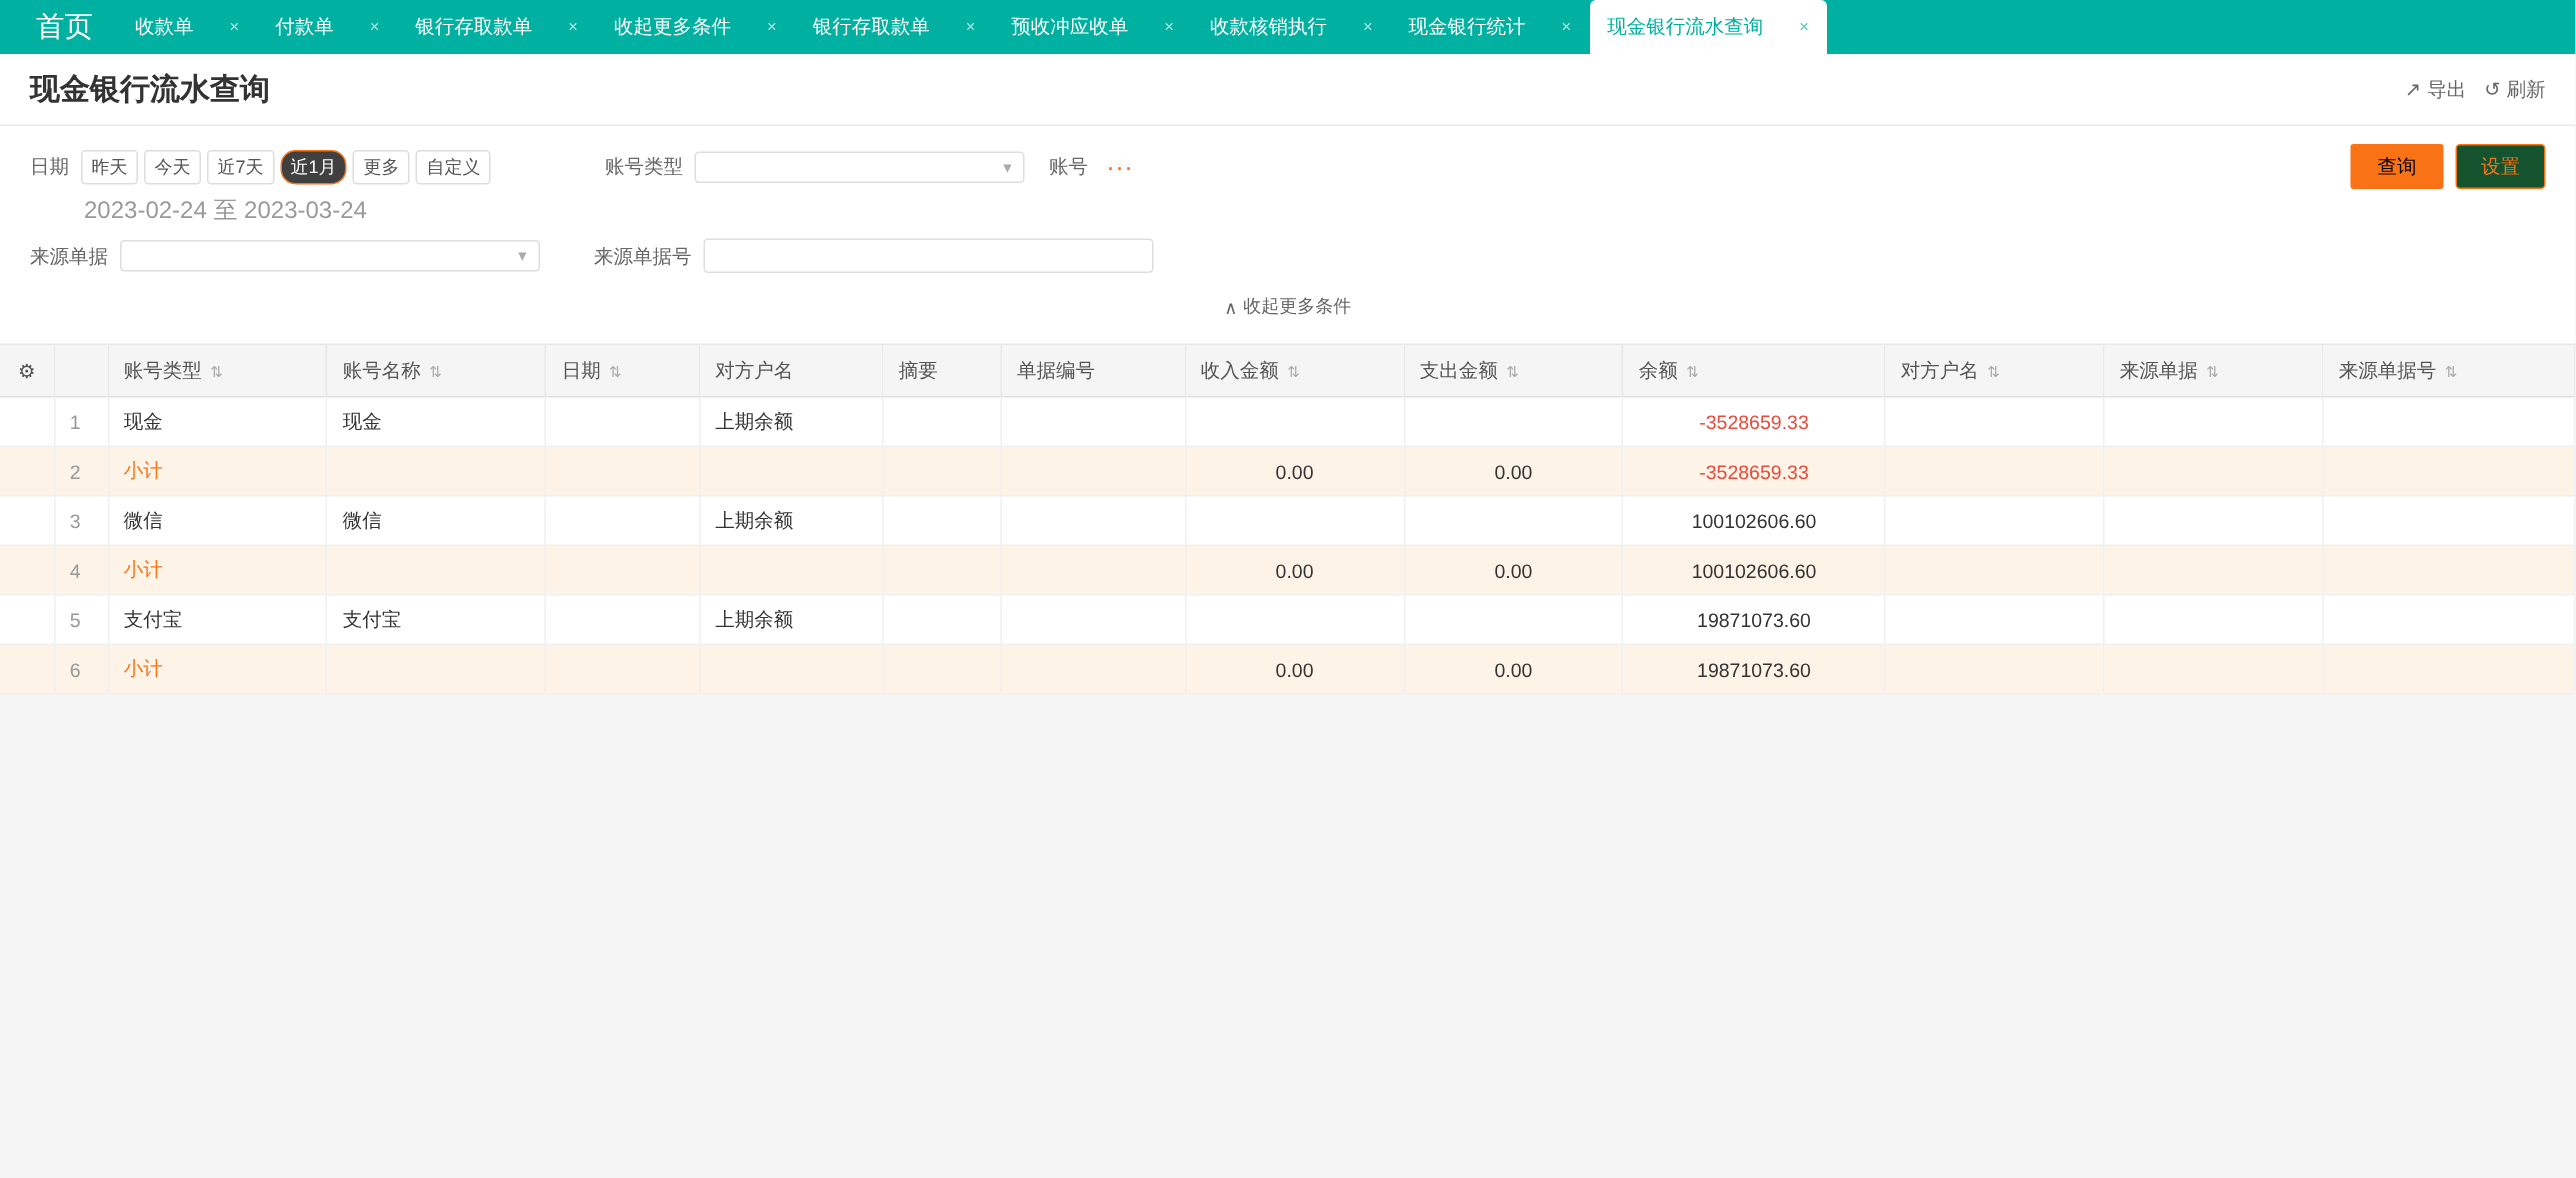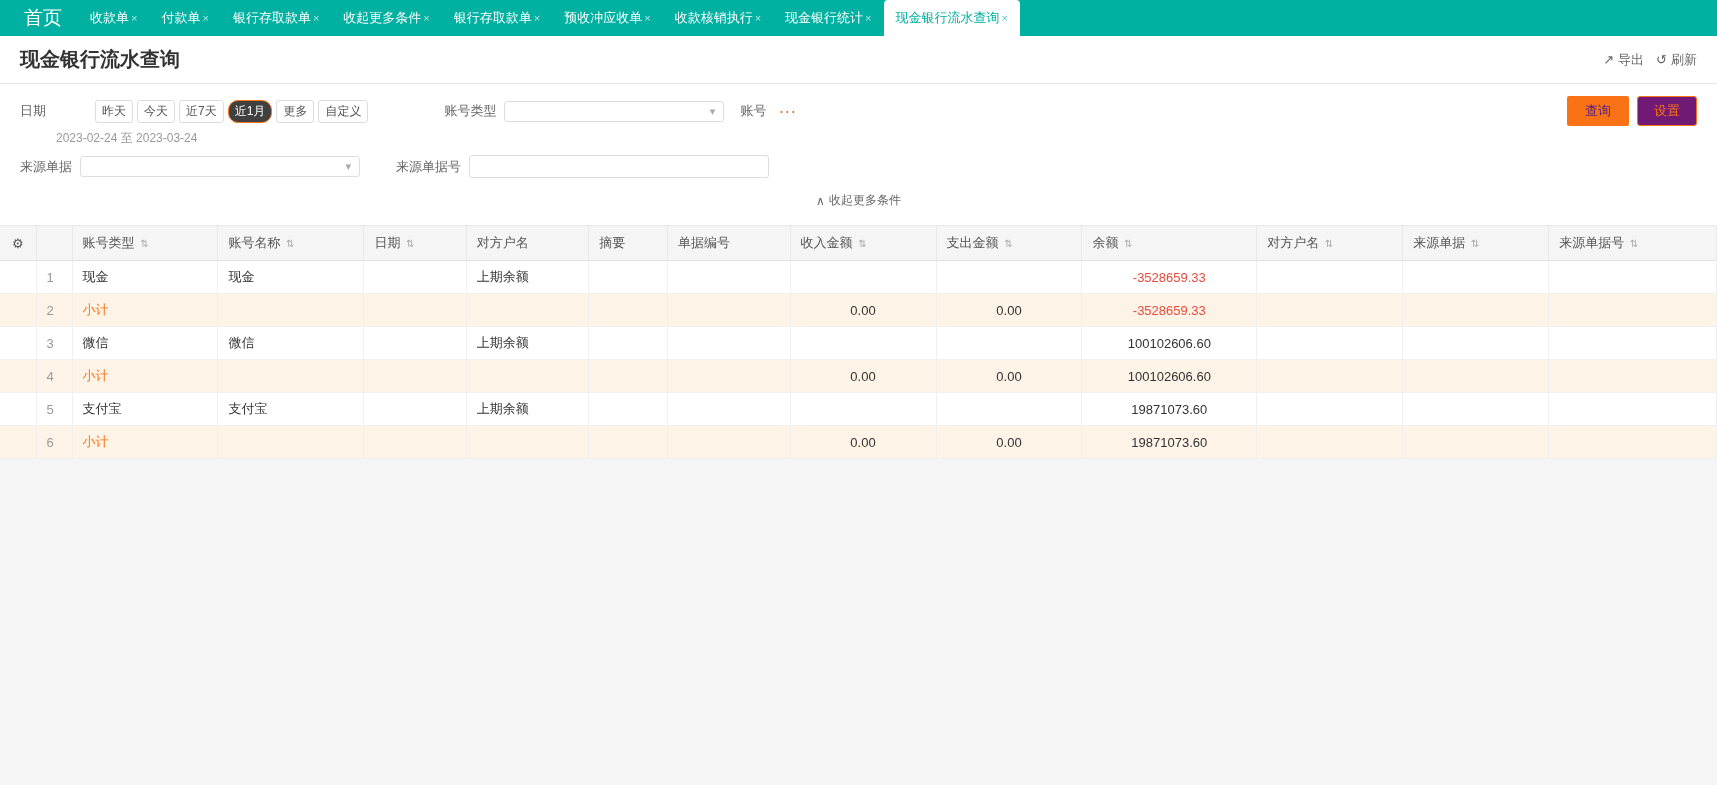--- a/index.html
+++ b/index.html
@@ -17,21 +17,21 @@
     }
     .nav-item {
       display: flex;
       align-items: center;
       padding: 6px 12px;
       height: 36px;
       color: #fff;
       font-size: 13px;
       cursor: pointer;
       white-space: nowrap;
-      gap: 0;
+      gap: 22px;
     }
     .nav-item.active {
       background: #fff;
       color: #00b0a0;
       border-radius: 4px 4px 0 0;
     }
     .nav-item .close-x {
       font-size: 11px;
       margin-left: 2px;
       opacity: 0.7;
@@ -92,39 +92,38 @@
     }
     .filter-label {
       color: #666;
       white-space: nowrap;
       font-size: 13px;
     }
     .date-options {
       display: flex;
       align-items: center;
       gap: 4px;
-      margin-left: 41px;
     }
     .date-btn {
       padding: 2px 6px;
       border: 1px solid #ddd;
       border-radius: 3px;
       cursor: pointer;
       font-size: 12px;
       background: #fff;
       color: #555;
     }
     .date-btn.active {
       background: #404040;
       color: #fff;
       border-color: #f97316;
       border-radius: 10px;
     }
     .date-range {
-      font-size: 12px;
+      font-size: 16px;
       color: #999;
       margin-left: 4px;
       text-align: center;
     }
     .filter-select {
       display: flex;
       align-items: center;
       border: 1px solid #ddd;
       border-radius: 3px;
       padding: 3px 8px;
@@ -143,29 +142,29 @@
       outline: none;
     }
     .dots-btn {
       color: #f97316;
       font-size: 18px;
       cursor: pointer;
       padding: 0 4px;
     }
     .query-btn {
       background: #f97316;
-      color: #4c1d95;
+      color: #000000;
       border: none;
       border-radius: 2px;
       padding: 6px 18px;
       font-size: 13px;
       cursor: pointer;
     }
     .settings-btn {
-      background: #701a75;
+      background: #14532d;
       color: #f97316;
       border: 1px solid #f97316;
       border-radius: 3px;
       padding: 5px 16px;
       font-size: 13px;
       cursor: pointer;
     }
     .collapse-bar {
       display: flex;
       justify-content: center;

